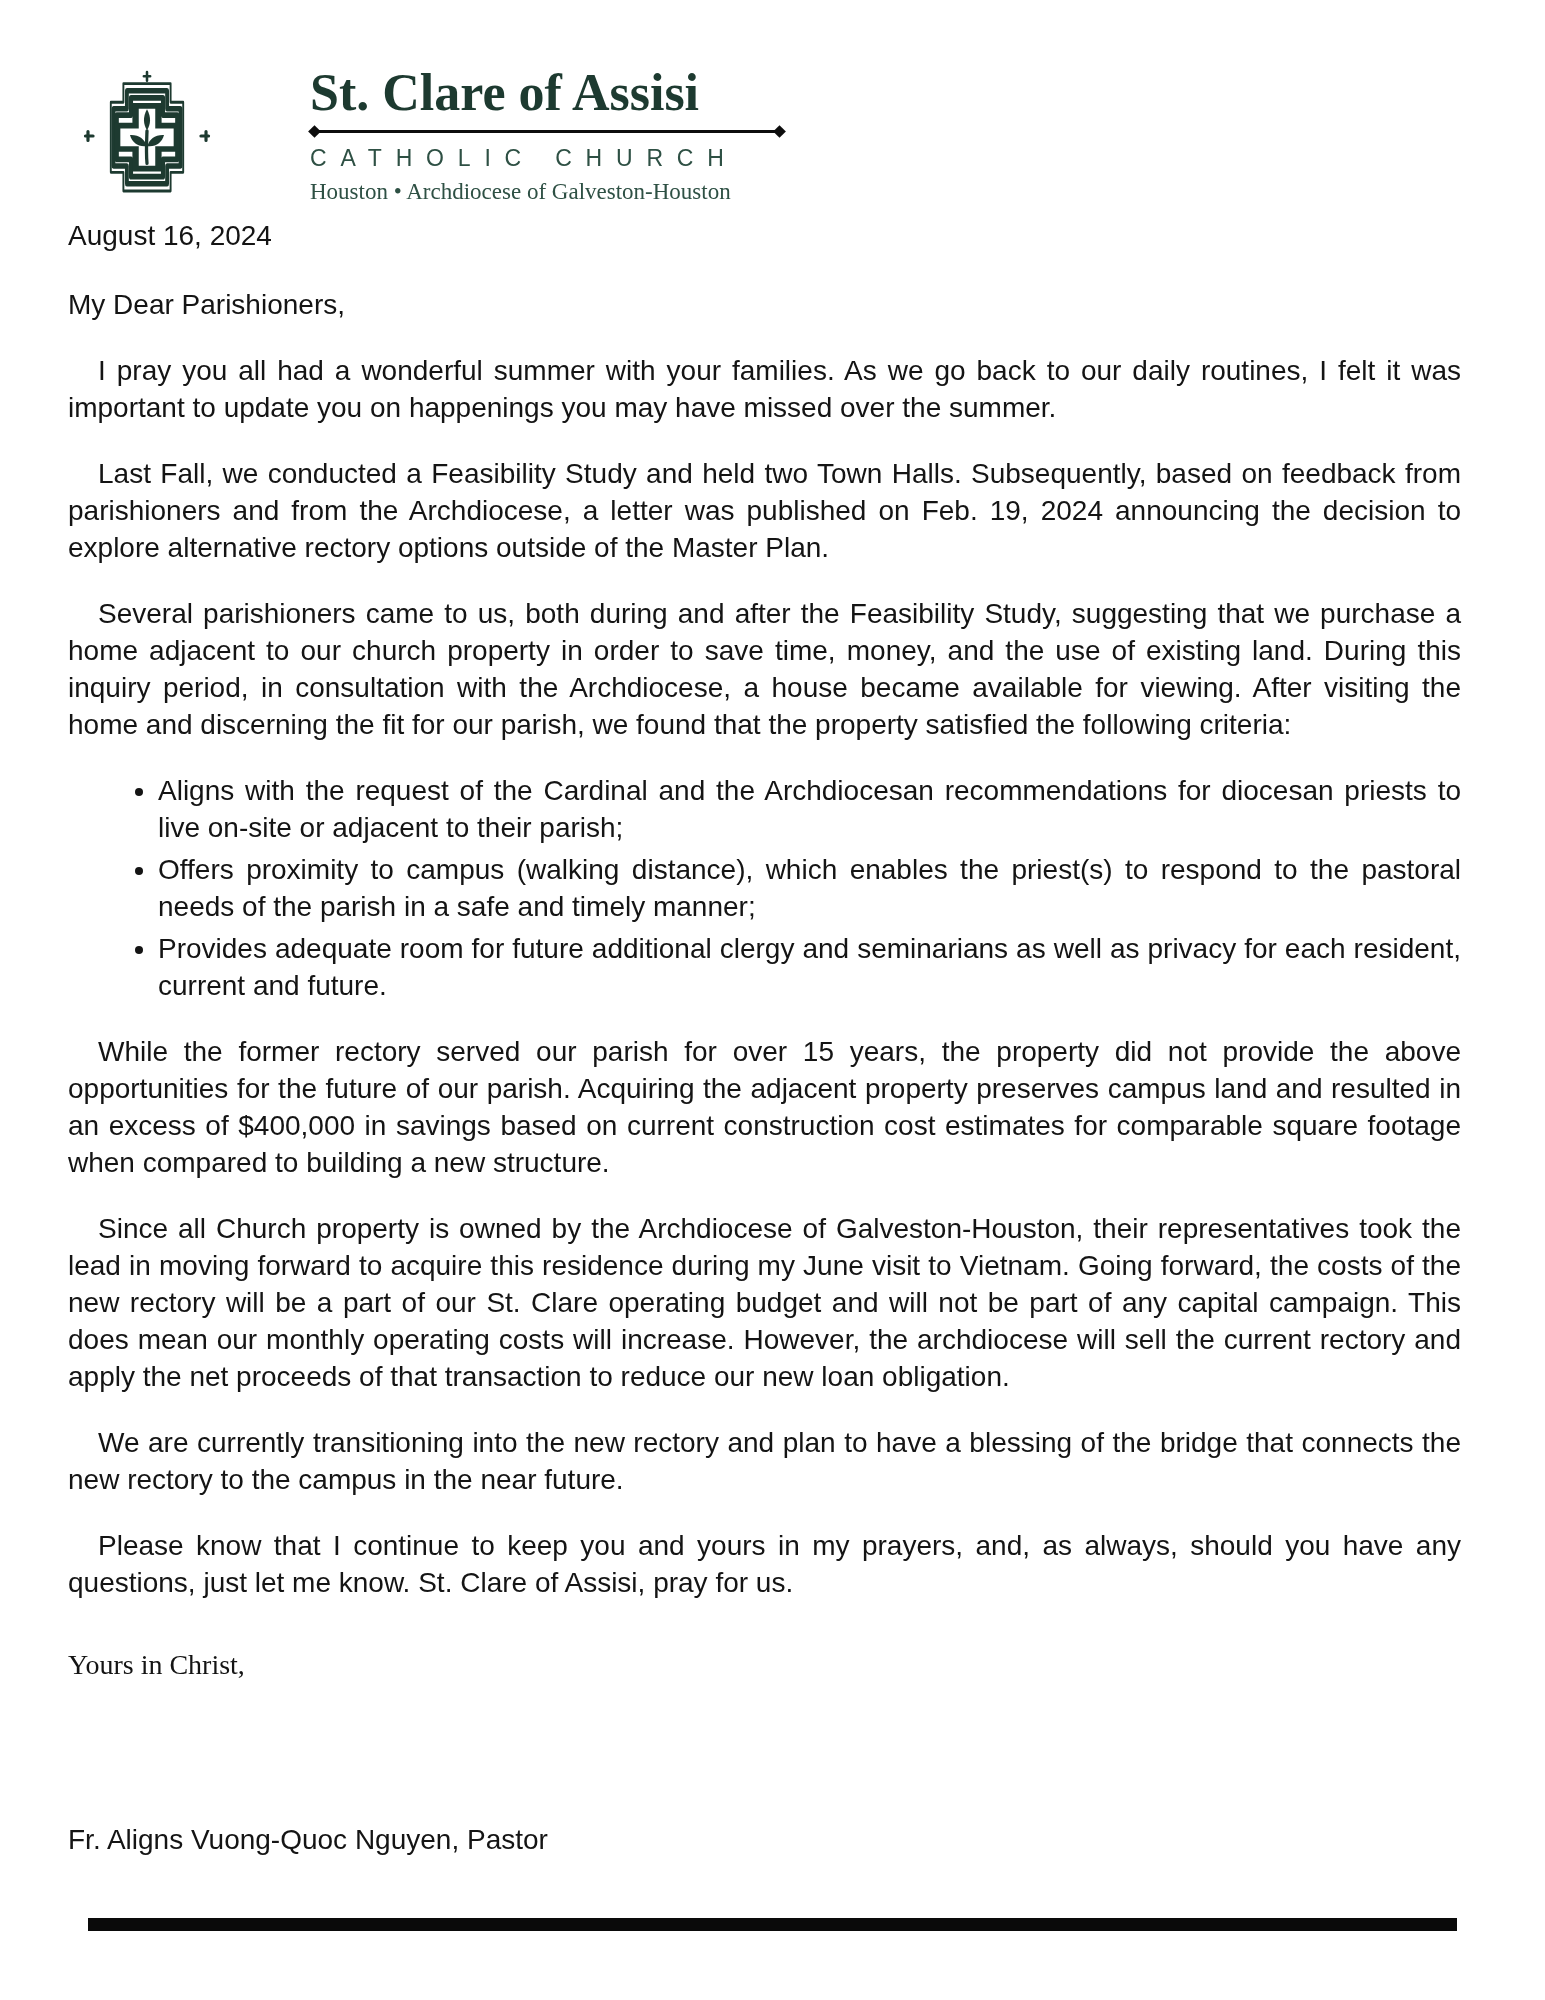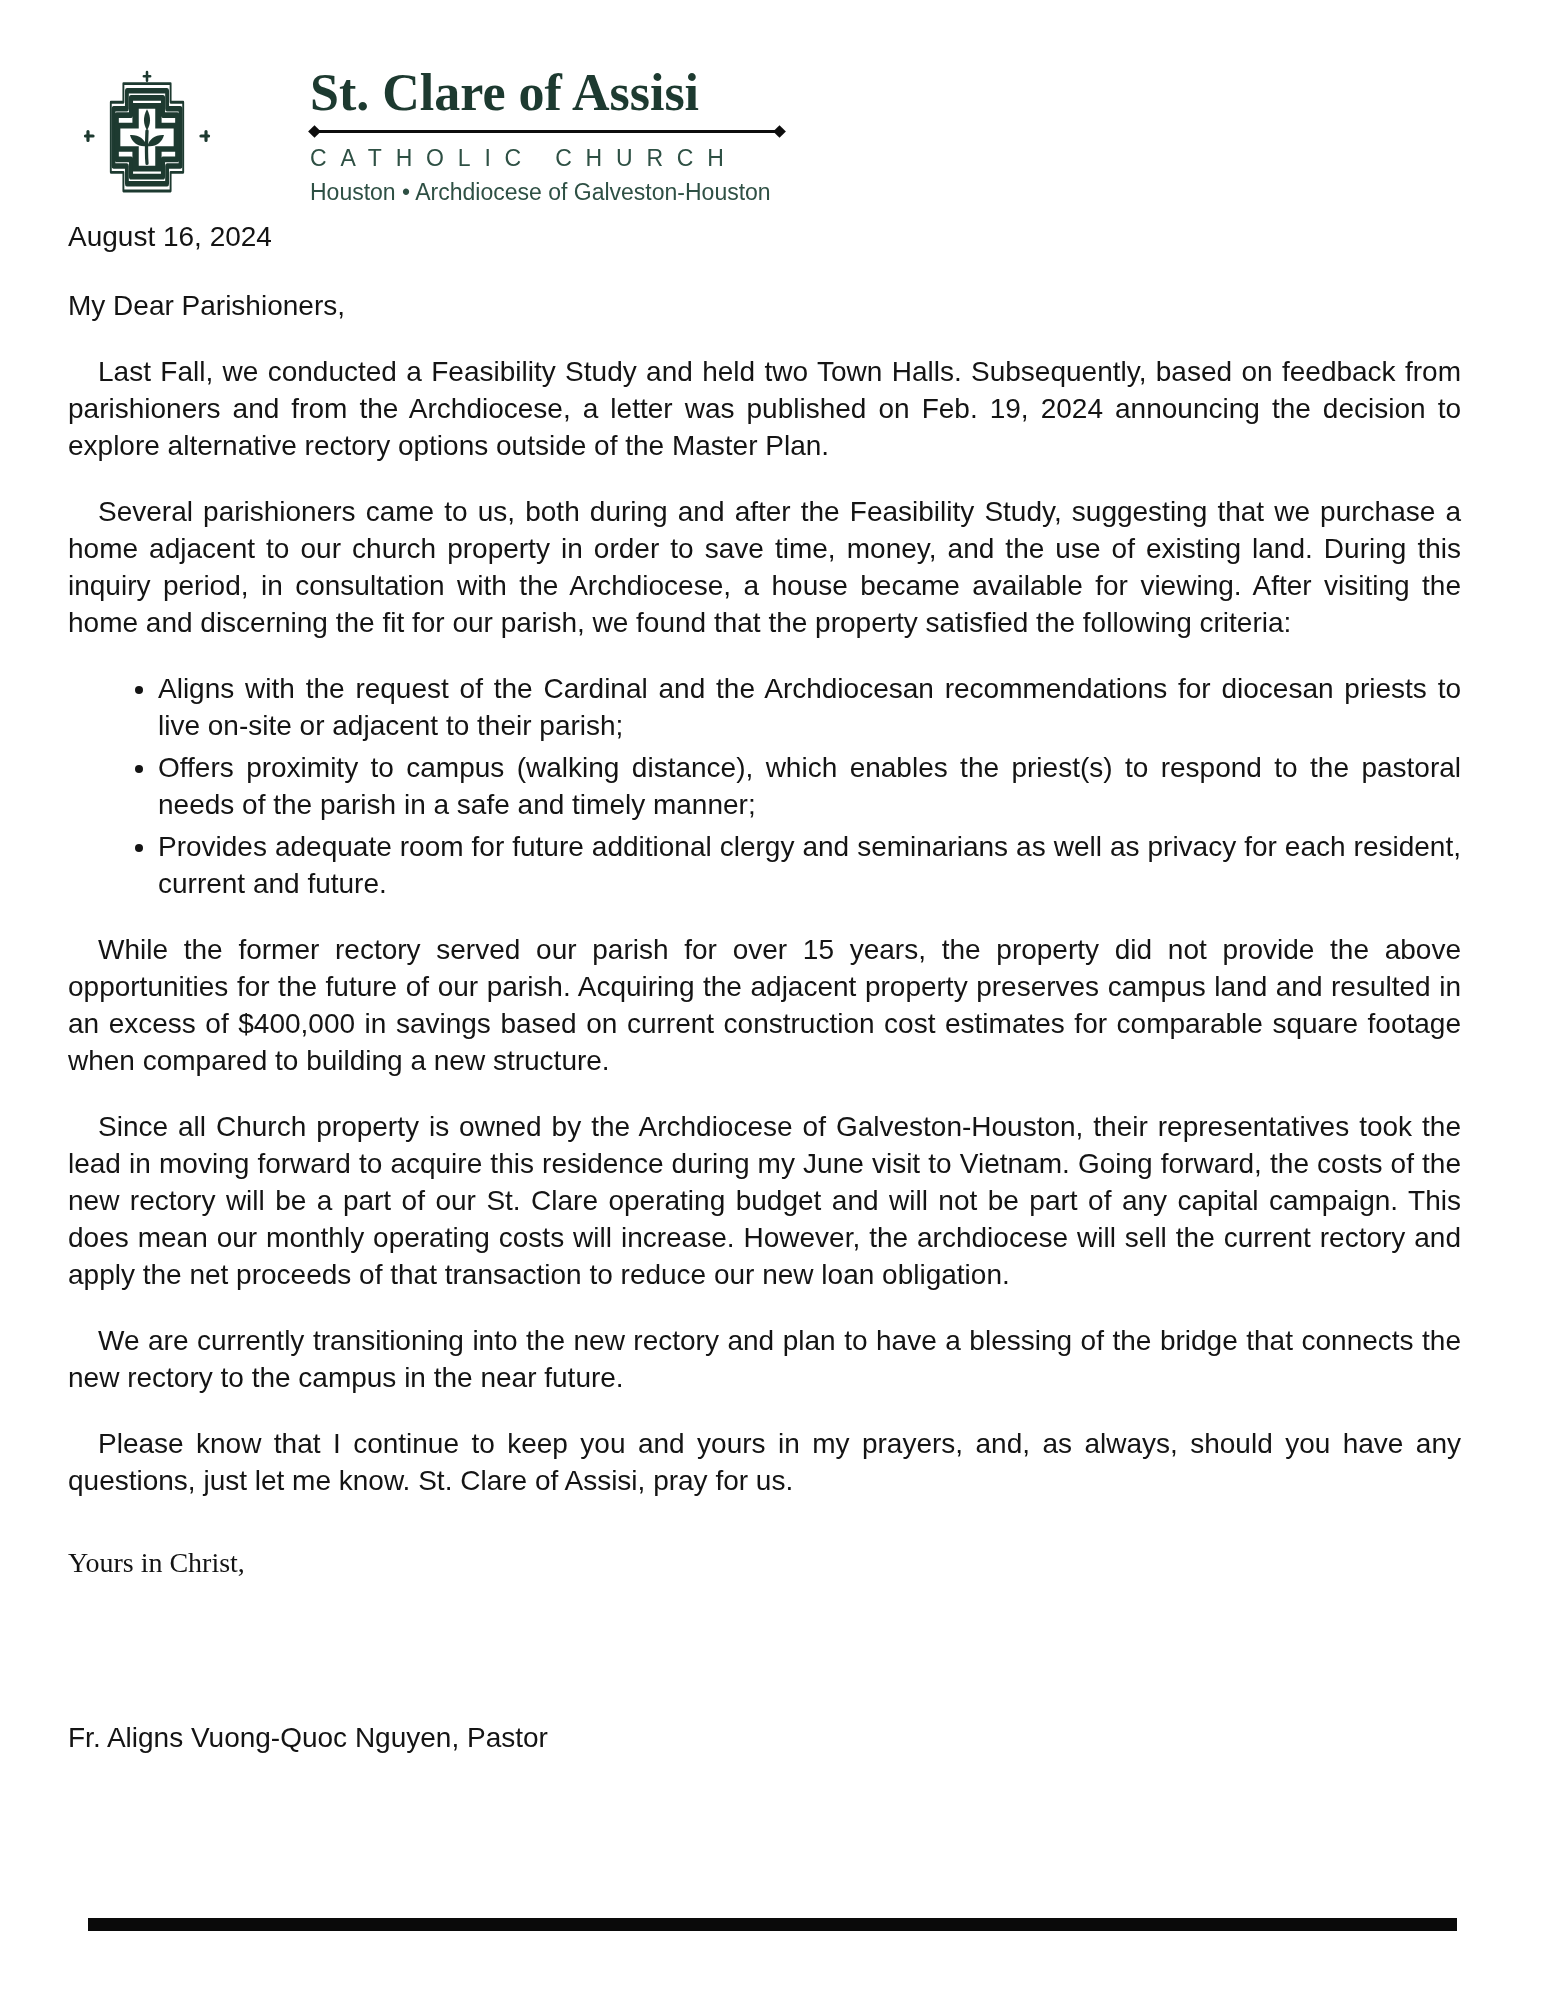--- a/index.html
+++ b/index.html
@@ -33,21 +33,21 @@
   }
   .rule-row{display:flex;align-items:center;margin:6px 0 9px 0;}
   .rule-row .diamond{width:9px;height:9px;background:var(--rule);transform:rotate(45deg);flex:0 0 auto;}
   .rule-row .line{flex:1 1 auto;height:3px;background:var(--rule);margin:0 -2px;}
   .church-subtitle{
     font-family:"Liberation Sans",sans-serif;
     font-size:23px;color:var(--accent-green);
     letter-spacing:0.60em;white-space:nowrap;
   }
   .church-affiliation{
-    font-family:Liberation Sans, sans-serif;
+    font-family:Liberation Serif, serif;
     font-size:23px;color:var(--accent-green);
     margin-top:7px;white-space:nowrap;
   }
   .tagline{
     margin-left:auto;margin-top:92px;
     text-align:center;
     font-family:"Liberation Serif",serif;
     font-size:27px;line-height:1.35;
     color:#1b1b1b;
     max-width:560px;
@@ -120,20 +120,21 @@
     <div class="church-affiliation">Houston • Archdiocese of Galveston-Houston</div>
   </div>
 
 </div>
 
 <div class="letter">
   <div class="date">August 16, 2024</div>
   <div class="salutation">My Dear Parishioners,</div>
 
   <div class="paras">
+      <p>I pray you all had a wonderful summer with your families. As we go back to our daily routines, I felt it was important to update you on happenings you may have missed over the summer.</p>
       <p>Last Fall, we conducted a Feasibility Study and held two Town Halls. Subsequently, based on feedback from parishioners and from the Archdiocese, a letter was published on Feb. 19, 2024 announcing the decision to explore alternative rectory options outside of the Master Plan.</p>
       <p>Several parishioners came to us, both during and after the Feasibility Study, suggesting that we purchase a home adjacent to our church property in order to save time, money, and the use of existing land. During this inquiry period, in consultation with the Archdiocese, a house became available for viewing. After visiting the home and discerning the fit for our parish, we found that the property satisfied the following criteria:</p>
     </div>
 
   <ul class="criteria">
       <li>Aligns with the request of the Cardinal and the Archdiocesan recommendations for diocesan priests to live on-site or adjacent to their parish;</li>
       <li>Offers proximity to campus (walking distance), which enables the priest(s) to respond to the pastoral needs of the parish in a safe and timely manner;</li>
       <li>Provides adequate room for future additional clergy and seminarians as well as privacy for each resident, current and future.</li>
     </ul>
 

